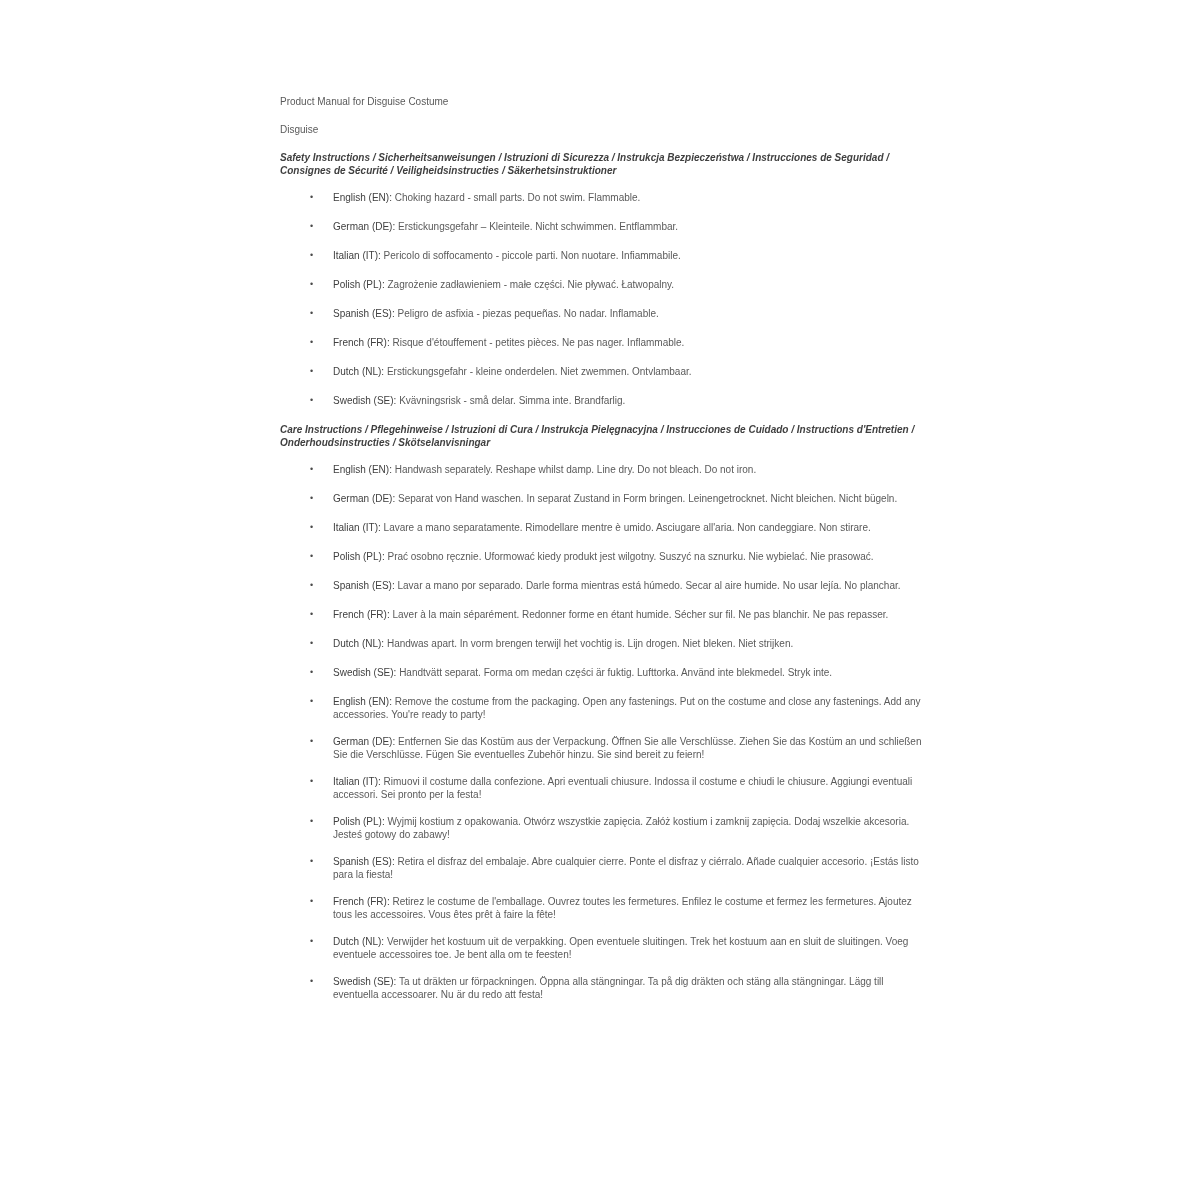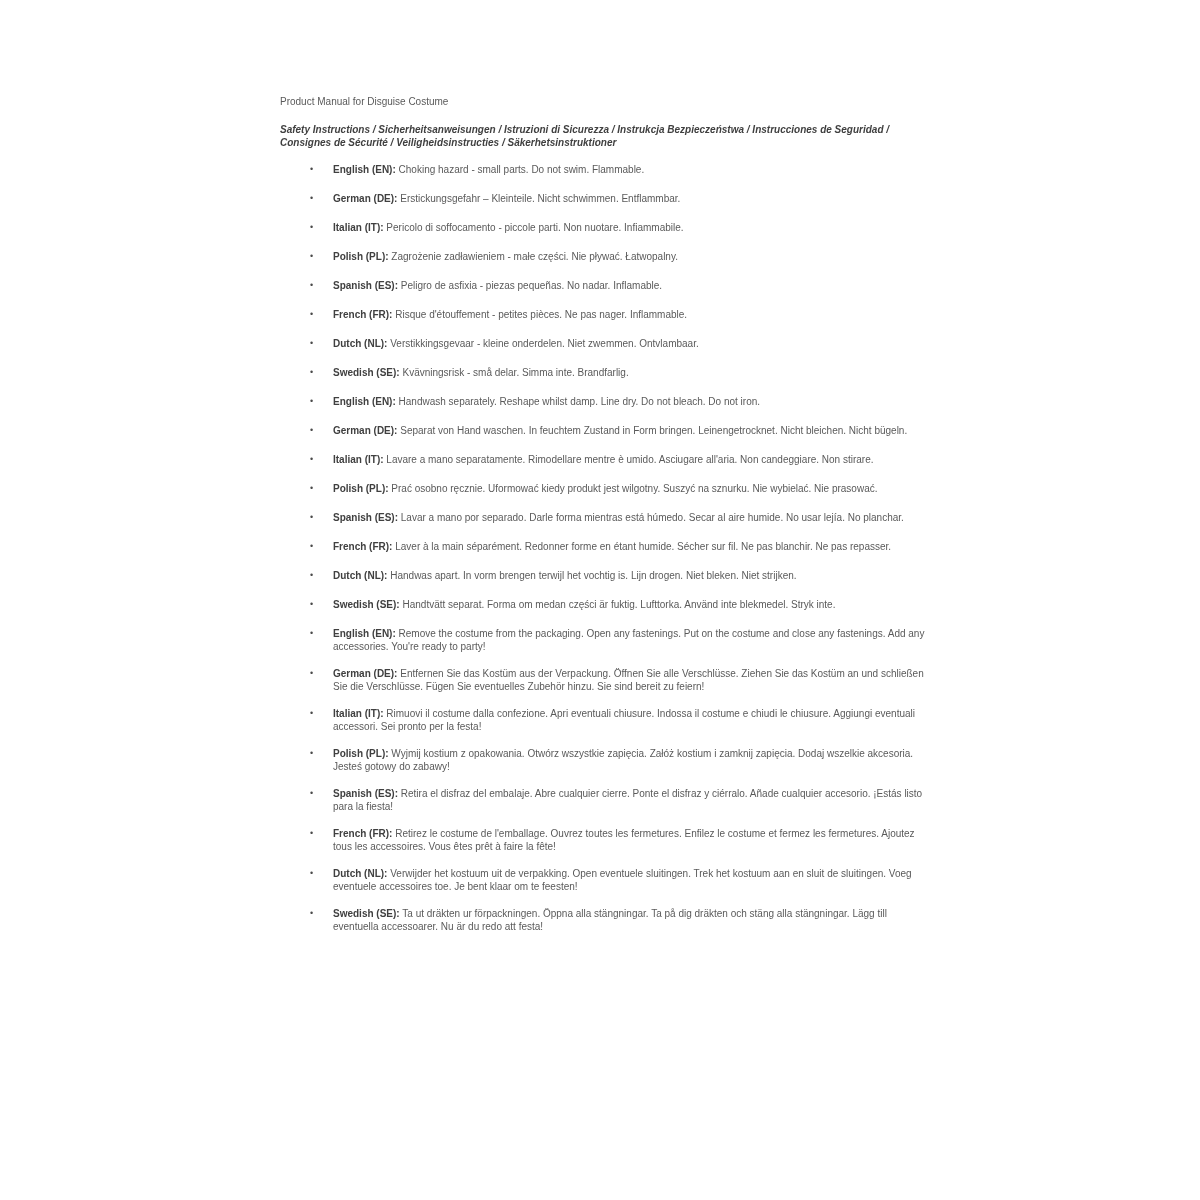--- a/index.html
+++ b/index.html
@@ -49,63 +49,65 @@
     margin-bottom: 14px;
   }
   ul.lang-list li .bullet {
     position: absolute;
     left: 30px;
     top: 0;
     font-size: 9px;
     color: #4a4a4a;
   }
   .lang-label {
-    font-weight: bold;
+    font-weight: normal;
     color: #404040;
   }
 </style>
 </head>
 <body>
 
 <div id="canvas">
   <div id="doc">
     <p class="para">Product Manual for Disguise Costume</p>
+    <p class="para">Disguise</p>
     <div id="sections-root">
         <div>
           <p class="section-heading">Safety Instructions / Sicherheitsanweisungen / Istruzioni di Sicurezza / Instrukcja Bezpieczeństwa / Instrucciones de Seguridad / Consignes de Sécurité / Veiligheidsinstructies / Säkerhetsinstruktioner</p>
           <ul class="lang-list">
             <li><span class="bullet">•</span><span class="lang-label">English (EN):</span> <span>Choking hazard - small parts. Do not swim. Flammable.</span></li>
             <li><span class="bullet">•</span><span class="lang-label">German (DE):</span> <span>Erstickungsgefahr – Kleinteile. Nicht schwimmen. Entflammbar.</span></li>
             <li><span class="bullet">•</span><span class="lang-label">Italian (IT):</span> <span>Pericolo di soffocamento - piccole parti. Non nuotare. Infiammabile.</span></li>
             <li><span class="bullet">•</span><span class="lang-label">Polish (PL):</span> <span>Zagrożenie zadławieniem - małe części. Nie pływać. Łatwopalny.</span></li>
             <li><span class="bullet">•</span><span class="lang-label">Spanish (ES):</span> <span>Peligro de asfixia - piezas pequeñas. No nadar. Inflamable.</span></li>
             <li><span class="bullet">•</span><span class="lang-label">French (FR):</span> <span>Risque d'étouffement - petites pièces. Ne pas nager. Inflammable.</span></li>
-            <li><span class="bullet">•</span><span class="lang-label">Dutch (NL):</span> <span>Verstikkingsgevaar - kleine onderdelen. Niet zwemmen. Ontvlambaar.</span></li>
+            <li><span class="bullet">•</span><span class="lang-label">Dutch (NL):</span> <span>Erstickungsgefahr - kleine onderdelen. Niet zwemmen. Ontvlambaar.</span></li>
             <li><span class="bullet">•</span><span class="lang-label">Swedish (SE):</span> <span>Kvävningsrisk - små delar. Simma inte. Brandfarlig.</span></li>
           </ul>
         </div>
         <div>
+          <p class="section-heading">Care Instructions / Pflegehinweise / Istruzioni di Cura / Instrukcja Pielęgnacyjna / Instrucciones de Cuidado / Instructions d'Entretien / Onderhoudsinstructies / Skötselanvisningar</p>
           <ul class="lang-list">
             <li><span class="bullet">•</span><span class="lang-label">English (EN):</span> <span>Handwash separately. Reshape whilst damp. Line dry. Do not bleach. Do not iron.</span></li>
-            <li><span class="bullet">•</span><span class="lang-label">German (DE):</span> <span>Separat von Hand waschen. In feuchtem Zustand in Form bringen. Leinengetrocknet. Nicht bleichen. Nicht bügeln.</span></li>
+            <li><span class="bullet">•</span><span class="lang-label">German (DE):</span> <span>Separat von Hand waschen. In separat Zustand in Form bringen. Leinengetrocknet. Nicht bleichen. Nicht bügeln.</span></li>
             <li><span class="bullet">•</span><span class="lang-label">Italian (IT):</span> <span>Lavare a mano separatamente. Rimodellare mentre è umido. Asciugare all'aria. Non candeggiare. Non stirare.</span></li>
             <li><span class="bullet">•</span><span class="lang-label">Polish (PL):</span> <span>Prać osobno ręcznie. Uformować kiedy produkt jest wilgotny. Suszyć na sznurku. Nie wybielać. Nie prasować.</span></li>
             <li><span class="bullet">•</span><span class="lang-label">Spanish (ES):</span> <span>Lavar a mano por separado. Darle forma mientras está húmedo. Secar al aire humide. No usar lejía. No planchar.</span></li>
             <li><span class="bullet">•</span><span class="lang-label">French (FR):</span> <span>Laver à la main séparément. Redonner forme en étant humide. Sécher sur fil. Ne pas blanchir. Ne pas repasser.</span></li>
             <li><span class="bullet">•</span><span class="lang-label">Dutch (NL):</span> <span>Handwas apart. In vorm brengen terwijl het vochtig is. Lijn drogen. Niet bleken. Niet strijken.</span></li>
             <li><span class="bullet">•</span><span class="lang-label">Swedish (SE):</span> <span>Handtvätt separat. Forma om medan części är fuktig. Lufttorka. Använd inte blekmedel. Stryk inte.</span></li>
           </ul>
         </div>
         <div>
           <ul class="lang-list howto">
             <li><span class="bullet">•</span><span class="lang-label">English (EN):</span> <span>Remove the costume from the packaging. Open any fastenings. Put on the costume and close any fastenings. Add any accessories. You're ready to party!</span></li>
             <li><span class="bullet">•</span><span class="lang-label">German (DE):</span> <span>Entfernen Sie das Kostüm aus der Verpackung. Öffnen Sie alle Verschlüsse. Ziehen Sie das Kostüm an und schließen Sie die Verschlüsse. Fügen Sie eventuelles Zubehör hinzu. Sie sind bereit zu feiern!</span></li>
             <li><span class="bullet">•</span><span class="lang-label">Italian (IT):</span> <span>Rimuovi il costume dalla confezione. Apri eventuali chiusure. Indossa il costume e chiudi le chiusure. Aggiungi eventuali accessori. Sei pronto per la festa!</span></li>
             <li><span class="bullet">•</span><span class="lang-label">Polish (PL):</span> <span>Wyjmij kostium z opakowania. Otwórz wszystkie zapięcia. Załóż kostium i zamknij zapięcia. Dodaj wszelkie akcesoria. Jesteś gotowy do zabawy!</span></li>
             <li><span class="bullet">•</span><span class="lang-label">Spanish (ES):</span> <span>Retira el disfraz del embalaje. Abre cualquier cierre. Ponte el disfraz y ciérralo. Añade cualquier accesorio. ¡Estás listo para la fiesta!</span></li>
             <li><span class="bullet">•</span><span class="lang-label">French (FR):</span> <span>Retirez le costume de l'emballage. Ouvrez toutes les fermetures. Enfilez le costume et fermez les fermetures. Ajoutez tous les accessoires. Vous êtes prêt à faire la fête!</span></li>
-            <li><span class="bullet">•</span><span class="lang-label">Dutch (NL):</span> <span>Verwijder het kostuum uit de verpakking. Open eventuele sluitingen. Trek het kostuum aan en sluit de sluitingen. Voeg eventuele accessoires toe. Je bent klaar om te feesten!</span></li>
+            <li><span class="bullet">•</span><span class="lang-label">Dutch (NL):</span> <span>Verwijder het kostuum uit de verpakking. Open eventuele sluitingen. Trek het kostuum aan en sluit de sluitingen. Voeg eventuele accessoires toe. Je bent alla om te feesten!</span></li>
             <li><span class="bullet">•</span><span class="lang-label">Swedish (SE):</span> <span>Ta ut dräkten ur förpackningen. Öppna alla stängningar. Ta på dig dräkten och stäng alla stängningar. Lägg till eventuella accessoarer. Nu är du redo att festa!</span></li>
           </ul>
         </div>
       </div>
   </div>
 </div>
 
 </body></html>

